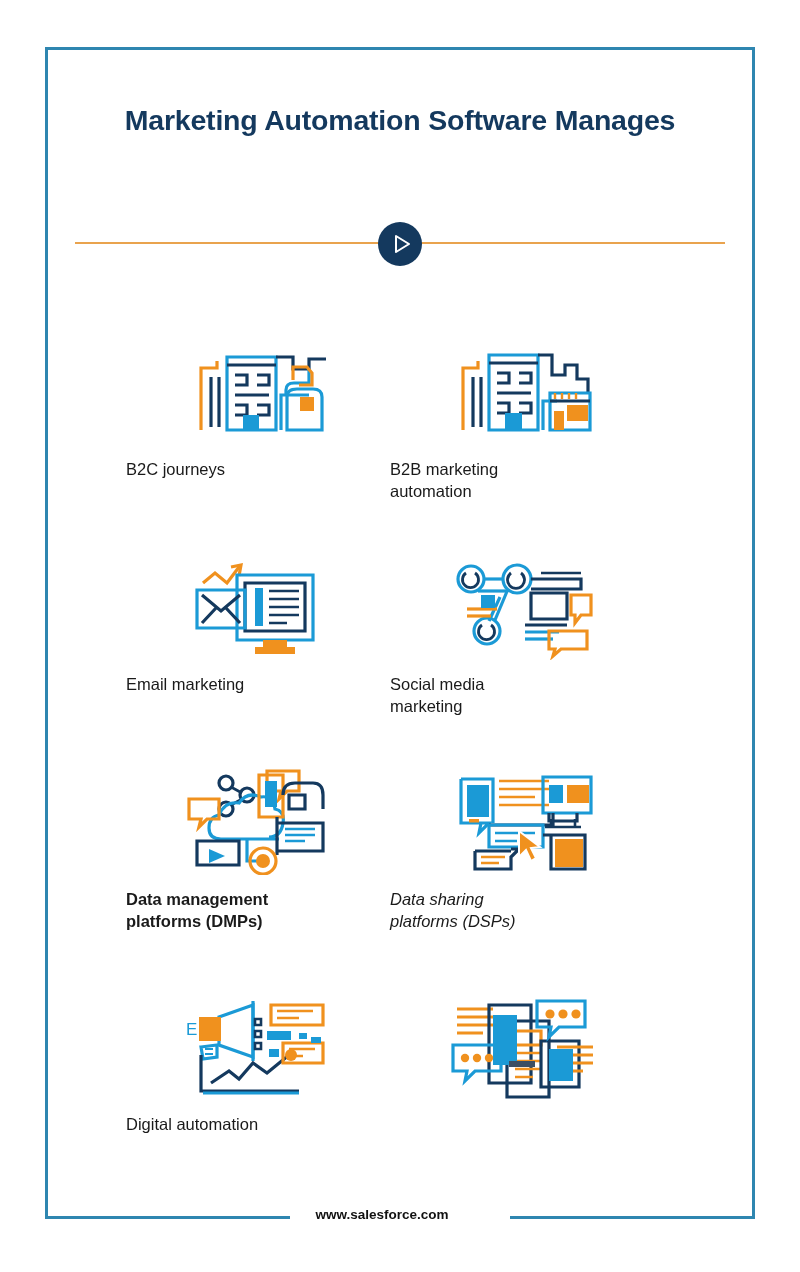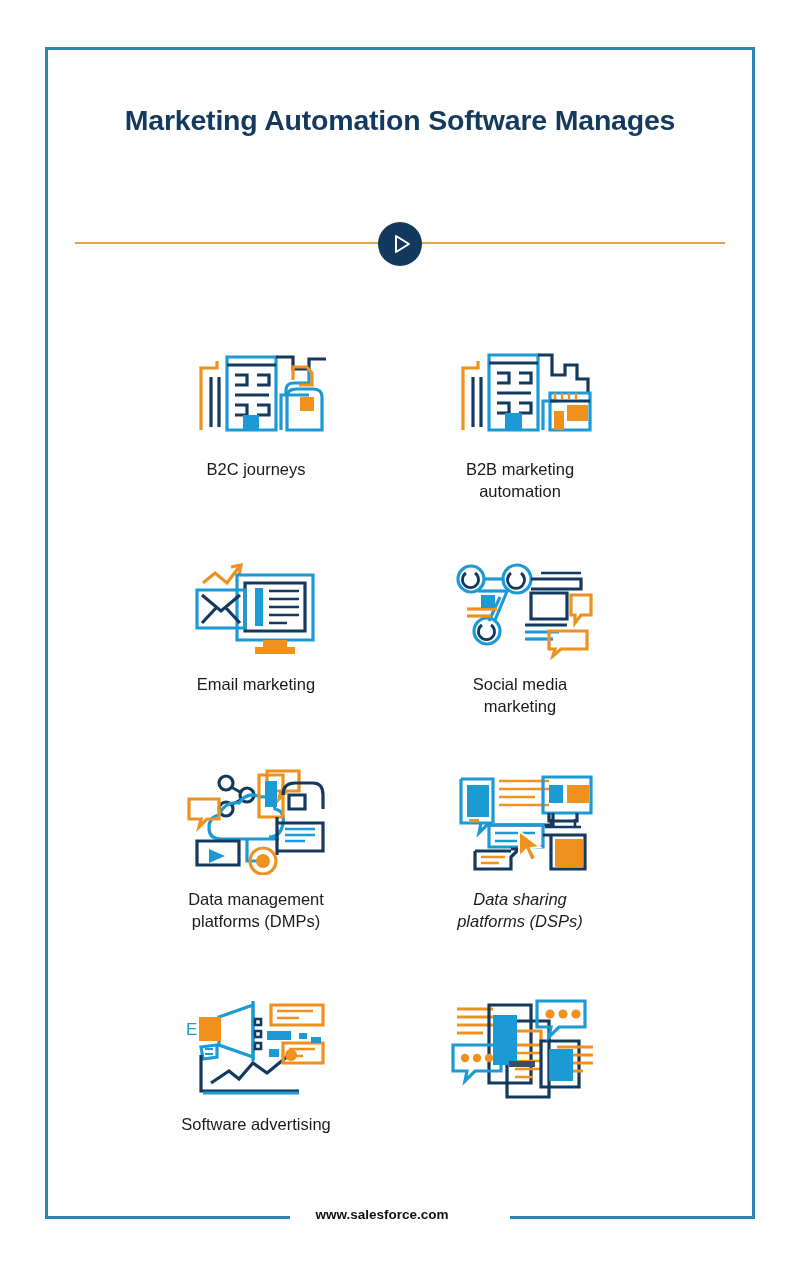--- a/index.html
+++ b/index.html
@@ -31,21 +31,21 @@
 
   
   .divider-line{position:absolute;left:75px;top:242px;width:650px;height:2px;background:#E9A34E;}
   .play-badge{
     position:absolute;left:378px;top:222px;width:44px;height:44px;border-radius:50%;
     background:#14395E;
   }
   .play-badge svg{position:absolute;left:0;top:0;}
 
   
-  .item{position:absolute;width:260px;text-align:center;}
+  .item{position:absolute;width:260px;}
   .icon-wrap{height:120px;display:flex;align-items:flex-end;justify-content:center;}
   .label{
     margin-top:14px;color:#1A1A1A;font-size:16.5px;line-height:21.5px;
   }
   .c-left{left:126px;}
   .c-right{left:390px;}
   .r1{top:325px;} .r2{top:540px;} .r3{top:755px;} .r4{top:980px;}
 
   
   .footer{
@@ -204,21 +204,21 @@
           <path d="M96 52 L96 90 M96 58 L142 58 L142 86 L96 86" stroke="#14395E"></path>
           <path d="M104 64 L134 64 M104 70 L134 70 M104 76 L124 76" stroke="#1B9AD6" stroke-width="2.4"></path>
           <path d="M66 74 L66 96 L80 96" stroke="#1B9AD6"></path>
           <circle cx="82" cy="96" r="13" stroke="#F0911E"></circle>
         </g>
         <path d="M28 84 L44 91 L28 98 Z" fill="#1B9AD6"></path>
         <rect x="84" y="16" width="12" height="26" fill="#1B9AD6"></rect>
         <circle cx="82" cy="96" r="7" fill="#F0911E"></circle>
       </svg>
     </div>
-    <div class="label" style="white-space:pre-line;">Data management
+    <div class="label" style="white-space:pre-line;font-weight:bold;">Data management
 platforms (DMPs)</div>
   </div>
 
   <div class="item c-right r3">
     <div class="icon-wrap">
       <svg width="150" height="110" viewBox="0 0 150 110">
         <g fill="none" stroke-width="3.2">
           <path d="M16 14 L16 58 L44 58 L34 68 L36 58 L16 58" stroke="#1B9AD6"></path>
           <path d="M16 14 L48 14 L48 58" stroke="#1B9AD6"></path>
           <path d="M54 16 L104 16 M54 24 L104 24 M54 32 L90 32 M54 40 L104 40" stroke="#F0911E" stroke-width="2.6"></path>
@@ -266,21 +266,21 @@
         </g>
         <rect x="18" y="22" width="22" height="24" fill="#F0911E"></rect>
         <text x="5" y="40" font-family="Liberation Sans, sans-serif" font-size="17" fill="#1B9AD6">E</text>
         <rect x="86" y="36" width="24" height="9" fill="#1B9AD6"></rect>
         <rect x="118" y="38" width="8" height="6" fill="#1B9AD6"></rect>
         <rect x="130" y="42" width="10" height="6" fill="#1B9AD6"></rect>
         <rect x="88" y="54" width="10" height="8" fill="#1B9AD6"></rect>
         <circle cx="110" cy="60" r="6" fill="#F0911E"></circle>
       </svg>
     </div>
-    <div class="label">Software advertising</div>
+    <div class="label">Digital automation</div>
   </div>
 
   <div class="item c-right r4">
     <div class="icon-wrap">
       <svg width="150" height="105" viewBox="0 0 150 105">
         <g fill="none" stroke-width="3.2">
           <path d="M12 14 L48 14 M12 22 L48 22 M12 30 L48 30 M12 38 L38 38" stroke="#F0911E" stroke-width="2.8"></path>
           <path d="M44 10 L44 88 L86 88 L86 10 Z" stroke="#14395E"></path>
           <path d="M62 26 L62 102 L104 102 L104 26 Z" stroke="#14395E"></path>
           <path d="M70 36 L96 36 L96 50 L70 50" stroke="#F0911E"></path>

